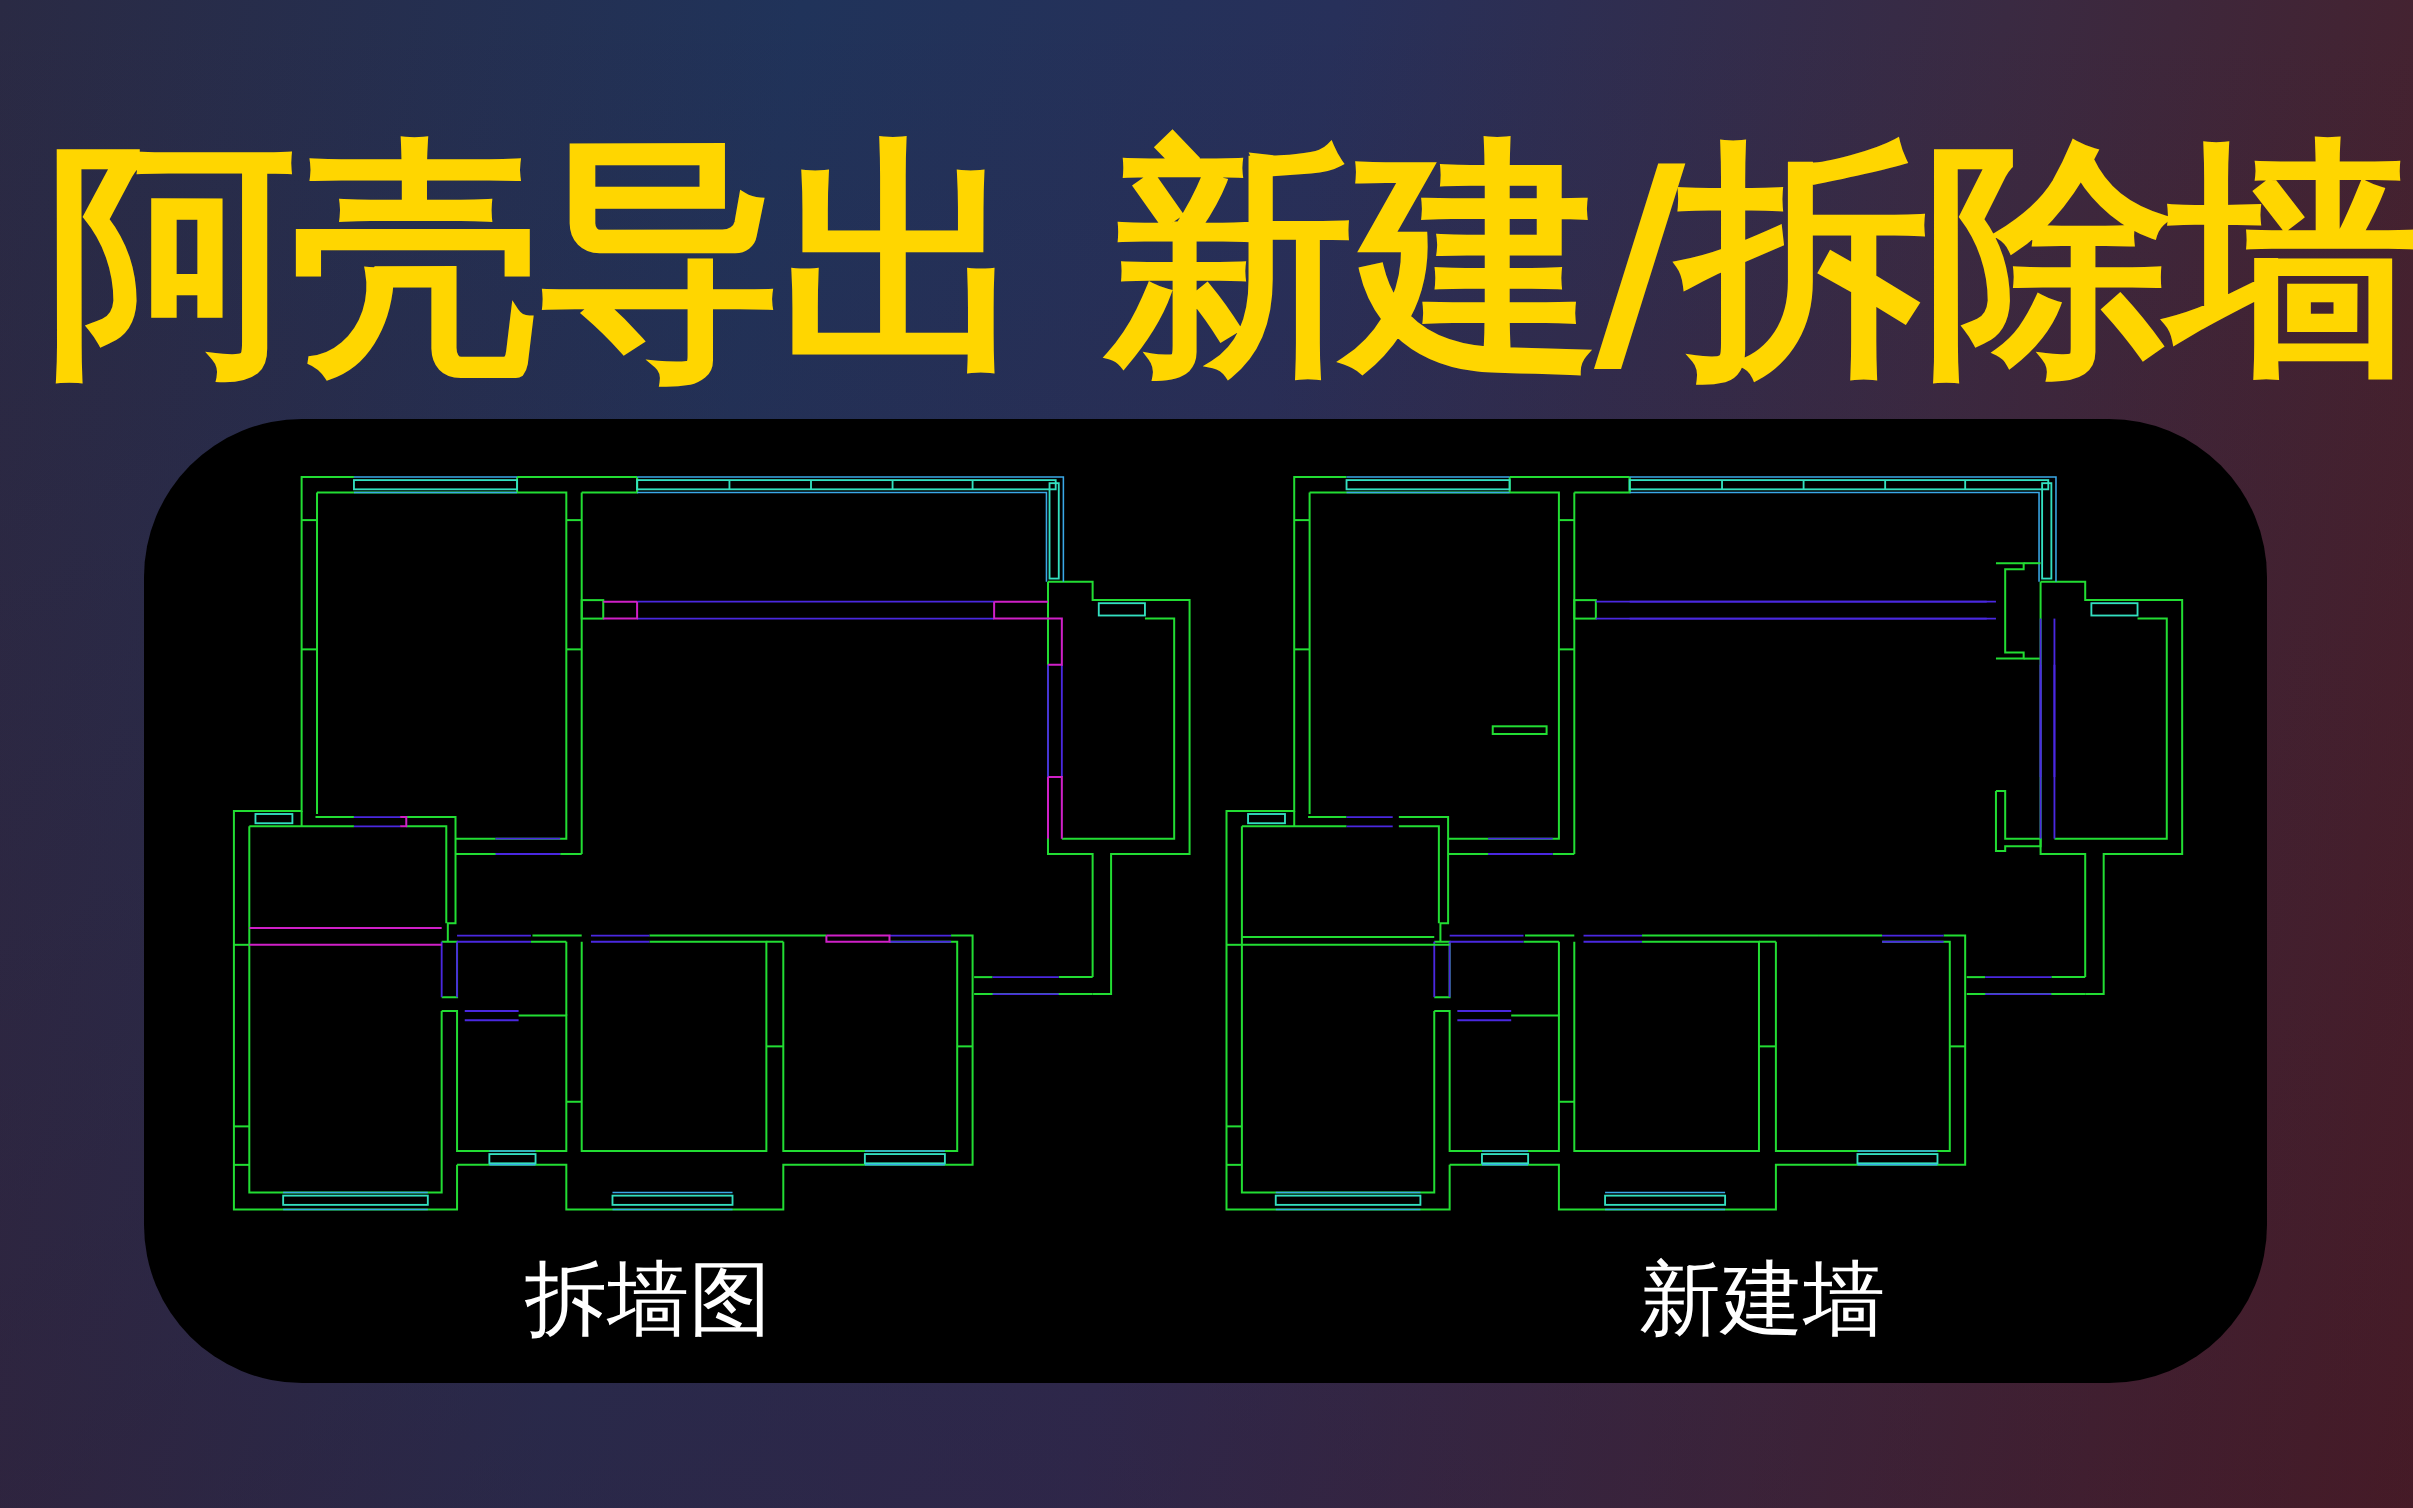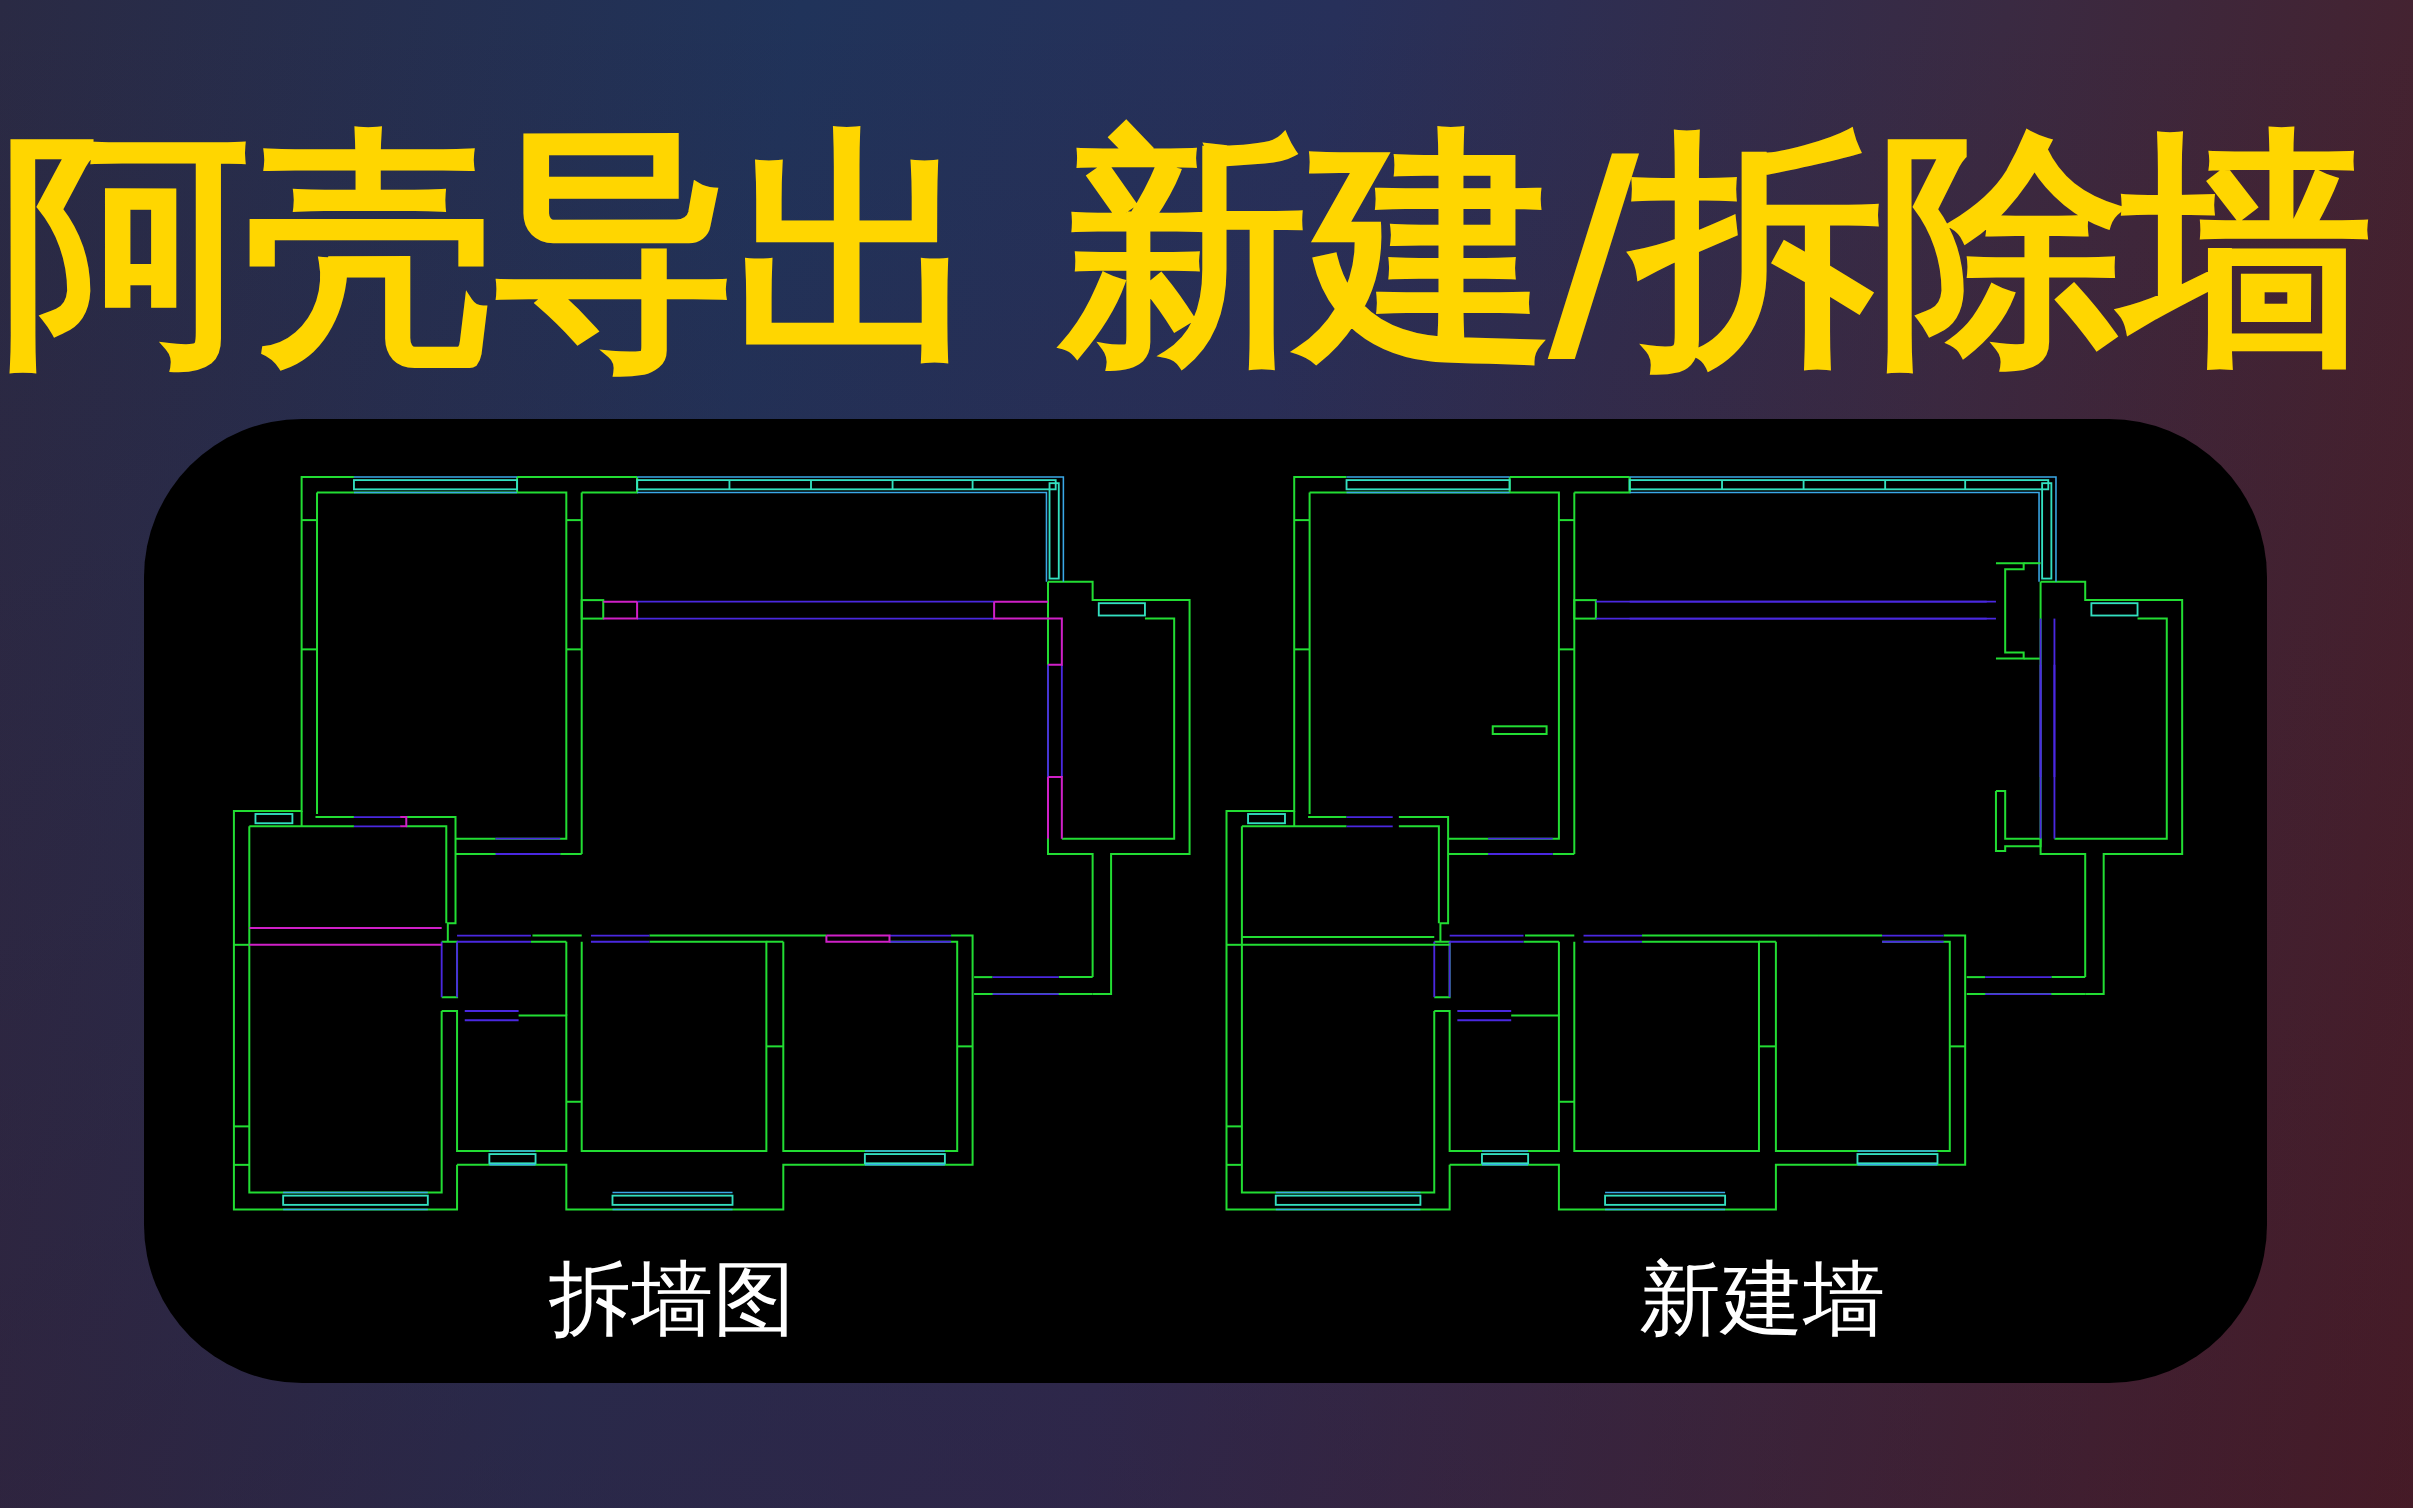--- a/index.html
+++ b/index.html
@@ -6,38 +6,38 @@
   body {
     width:2413px; height:1508px; overflow:hidden; position:relative;
     background: linear-gradient(100deg, #2a2a44 0%, #20335a 30%, #27305a 50%, #3a2a42 75%, #4a1e26 100%);
     font-family: "DejaVu Sans", sans-serif;
   }
   .bg-shade {
     position:absolute; inset:0;
     background: linear-gradient(180deg, rgba(0,0,0,0) 0%, rgba(60,20,40,0.35) 100%);
   }
   .title {
-    position:absolute; left:0; top:110px; width:2413px; text-align:left;
+    position:absolute; left:0; top:120px; width:2413px; text-align:right;
     color:#FFD600; font-weight:bold; font-size:250px; line-height:279px;
     letter-spacing:-5.6px; white-space:nowrap;
     font-family: "DejaVu Sans", sans-serif;
   }
   .panel {
     position:absolute; left:144px; top:419px; width:2123px; height:964px;
     background:#000; border-radius:158px;
   }
   .plans {
     position:absolute; left:0; top:0; width:2413px; height:1508px;
   }
   .label {
     position:absolute; top:1248px; color:#fff; font-size:82px; line-height:102px;
     white-space:nowrap; transform:translateX(-50%);
     font-family: "DejaVu Sans", sans-serif;
   }
-  .label.left { left:672px; }
+  .label.left { left:648px; }
   .label.right { left:1762px; }
 </style>
 </head>
 <body>
 
 <div class="bg-shade"></div>
 
 <div class="title">阿壳导出 新建/拆除墙</div>
 
 <div class="panel"></div>

